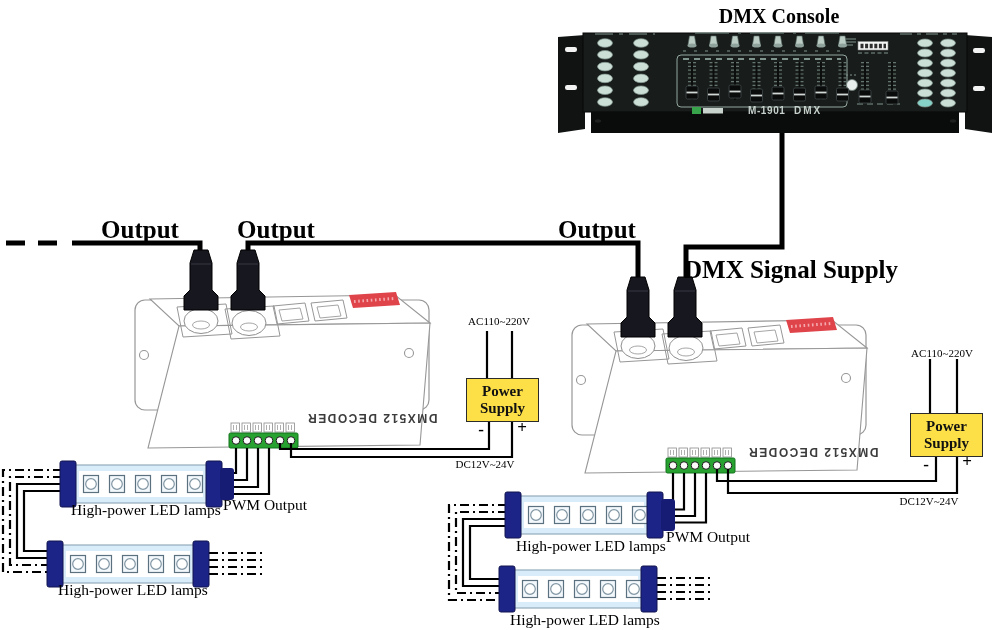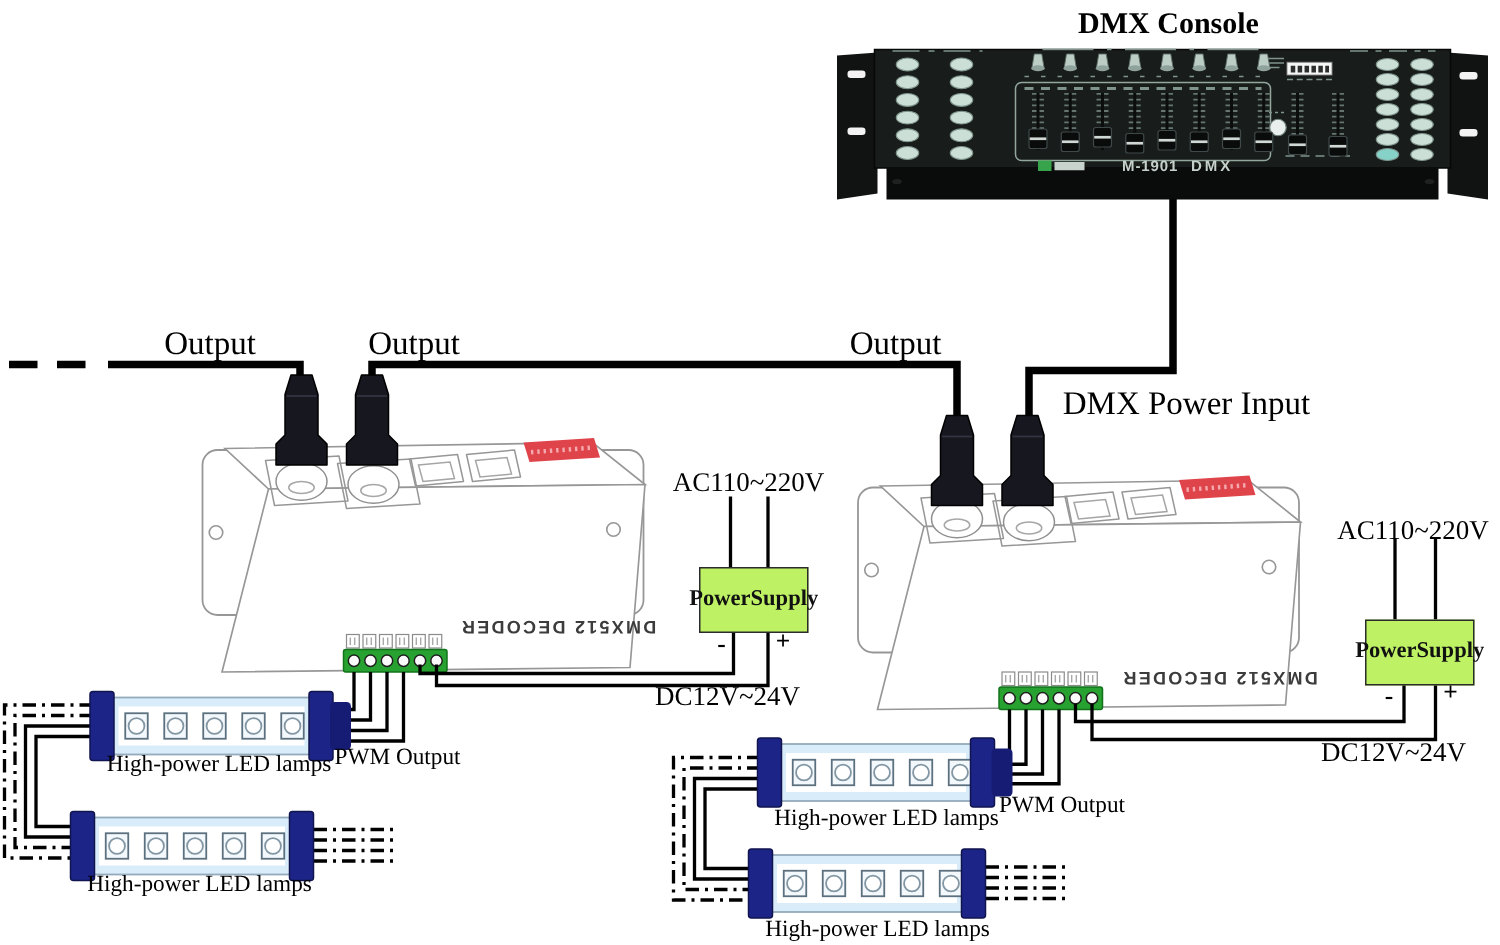--- a/index.html
+++ b/index.html
@@ -1,30 +1,30 @@
 <!DOCTYPE html>
 <html><head>
 <meta charset="utf-8">
 <style>
   html,body{margin:0;padding:0;background:#fff;}
   #stage{position:relative;width:1000px;height:630px;background:#ffffff;overflow:hidden;
          font-family:"Liberation Serif",serif;}
   #scene{position:absolute;left:0;top:0;}
   .lbl{position:absolute;transform:translate(-50%,-50%);white-space:nowrap;color:#000;
        font-family:"Liberation Serif",serif;line-height:1;}
-  .big{font-size:22px;font-weight:normal;text-align:center;}
+  .big{font-size:25px;font-weight:bold;text-align:center;}
   .title{font-size:20px;font-weight:bold;}
-  .small{font-size:18px;}
+  .small{font-size:11px;}
   .mid{font-size:15.5px;text-align:center;}
   .sign{font-size:17px;font-weight:bold;}
   .decoder-text{font-family:"Liberation Sans",sans-serif;font-size:12px;font-weight:bold;
        letter-spacing:1.5px;color:#3c3c3c;
        transform:translate(-50%,-50%) rotate(180deg);}
-  .psu{position:absolute;background:#bef264;border:1.5px solid #2b2b2b;
-       display:flex;flex-direction:row;align-items:center;justify-content:center;
+  .psu{position:absolute;background:#fde047;border:1.5px solid #2b2b2b;
+       display:flex;flex-direction:column;align-items:center;justify-content:center;
        font-weight:bold;font-size:15px;line-height:1.15;color:#111;}
 </style>
 </head>
 <body>
 
 <div id="stage">
 
 <svg id="scene" width="1000" height="630" viewBox="0 0 1000 630">
   <defs>
     <g id="decoder">
@@ -315,21 +315,21 @@
     <rect x="148" y="80" width="20" height="5.5" fill="#c9d3ce"></rect>
     <text x="193" y="86" font-family="Liberation Sans, sans-serif" font-size="10" font-weight="bold" fill="#c6d1cc" letter-spacing="0.6">M-1901</text>
     <text x="239" y="86" font-family="Liberation Sans, sans-serif" font-size="10" font-weight="bold" fill="#c6d1cc" letter-spacing="2">DMX</text>
   </g>
 </svg>
 
 <div class="lbl title" style="left:779px;top:16px;">DMX Console</div>
 <div class="lbl big" style="left:140px;top:229px;">Output</div>
 <div class="lbl big" style="left:276px;top:229px;">Output</div>
 <div class="lbl big" style="left:597px;top:229px;">Output</div>
-<div class="lbl big" style="left:791px;top:269px;">DMX Power Input</div>
+<div class="lbl big" style="left:791px;top:269px;">DMX Signal Supply</div>
 
 <div class="lbl small" style="left:499px;top:321px;">AC110~220V</div>
 <div class="lbl small" style="left:942px;top:353px;">AC110~220V</div>
 
 <div class="psu" style="left:466px;top:378px;width:71px;height:42px;">
   <span>Power</span>
   <span>Supply</span>
 </div>
 <div class="psu" style="left:910px;top:413px;width:71px;height:42px;">
   <span>Power</span>

